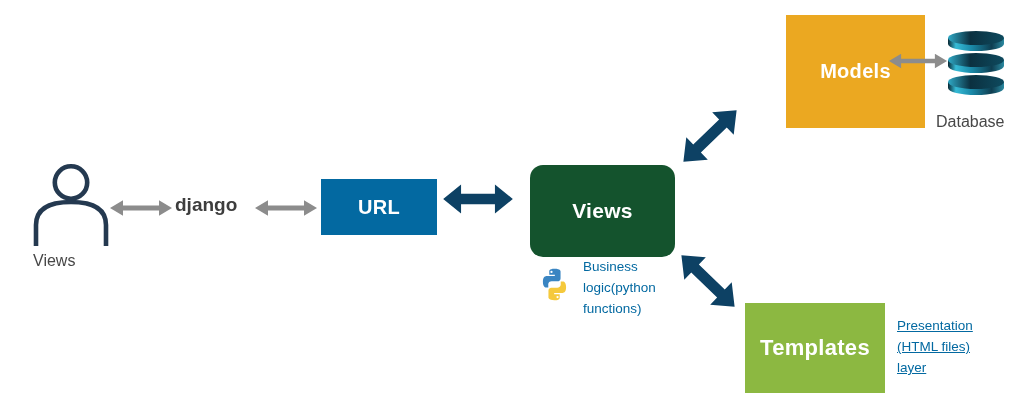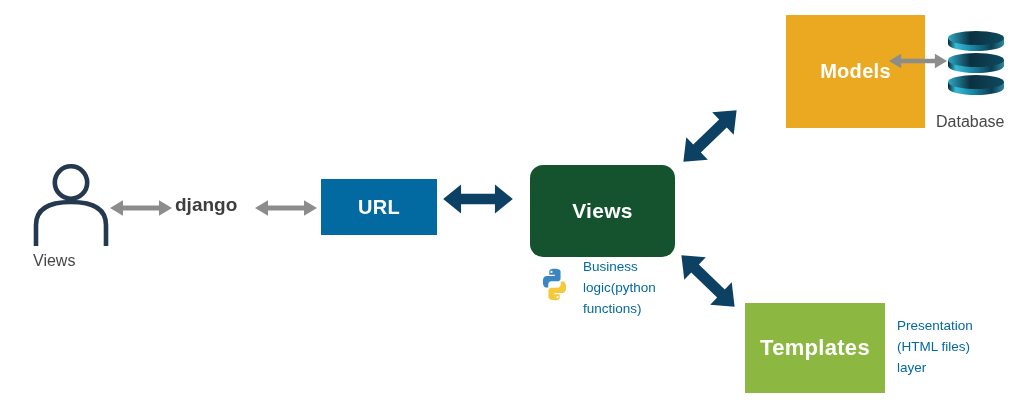--- a/index.html
+++ b/index.html
@@ -147,19 +147,19 @@
       <rect x="0" y="7" width="56" height="6" fill="url(#dbBody)"></rect>
       <ellipse cx="28" cy="7" rx="28" ry="7" fill="url(#dbTop)"></ellipse>
     </g>
   </svg>
   <div class="icon-label" style="left:936px; top:113px; width:80px;">Database</div>
 
   <div class="box box-templates">
     <span>Templates</span>
   </div>
 
-  <div class="note" style="left:897px; top:315px; width:115px;">
+  <div class="note" style="left:897px; top:315px; width:115px;text-decoration:underline;">
     <span>Presentation</span>
     <span>(HTML files)</span>
     <span>layer</span>
   </div>
 
 </div>
 
 </body></html>

